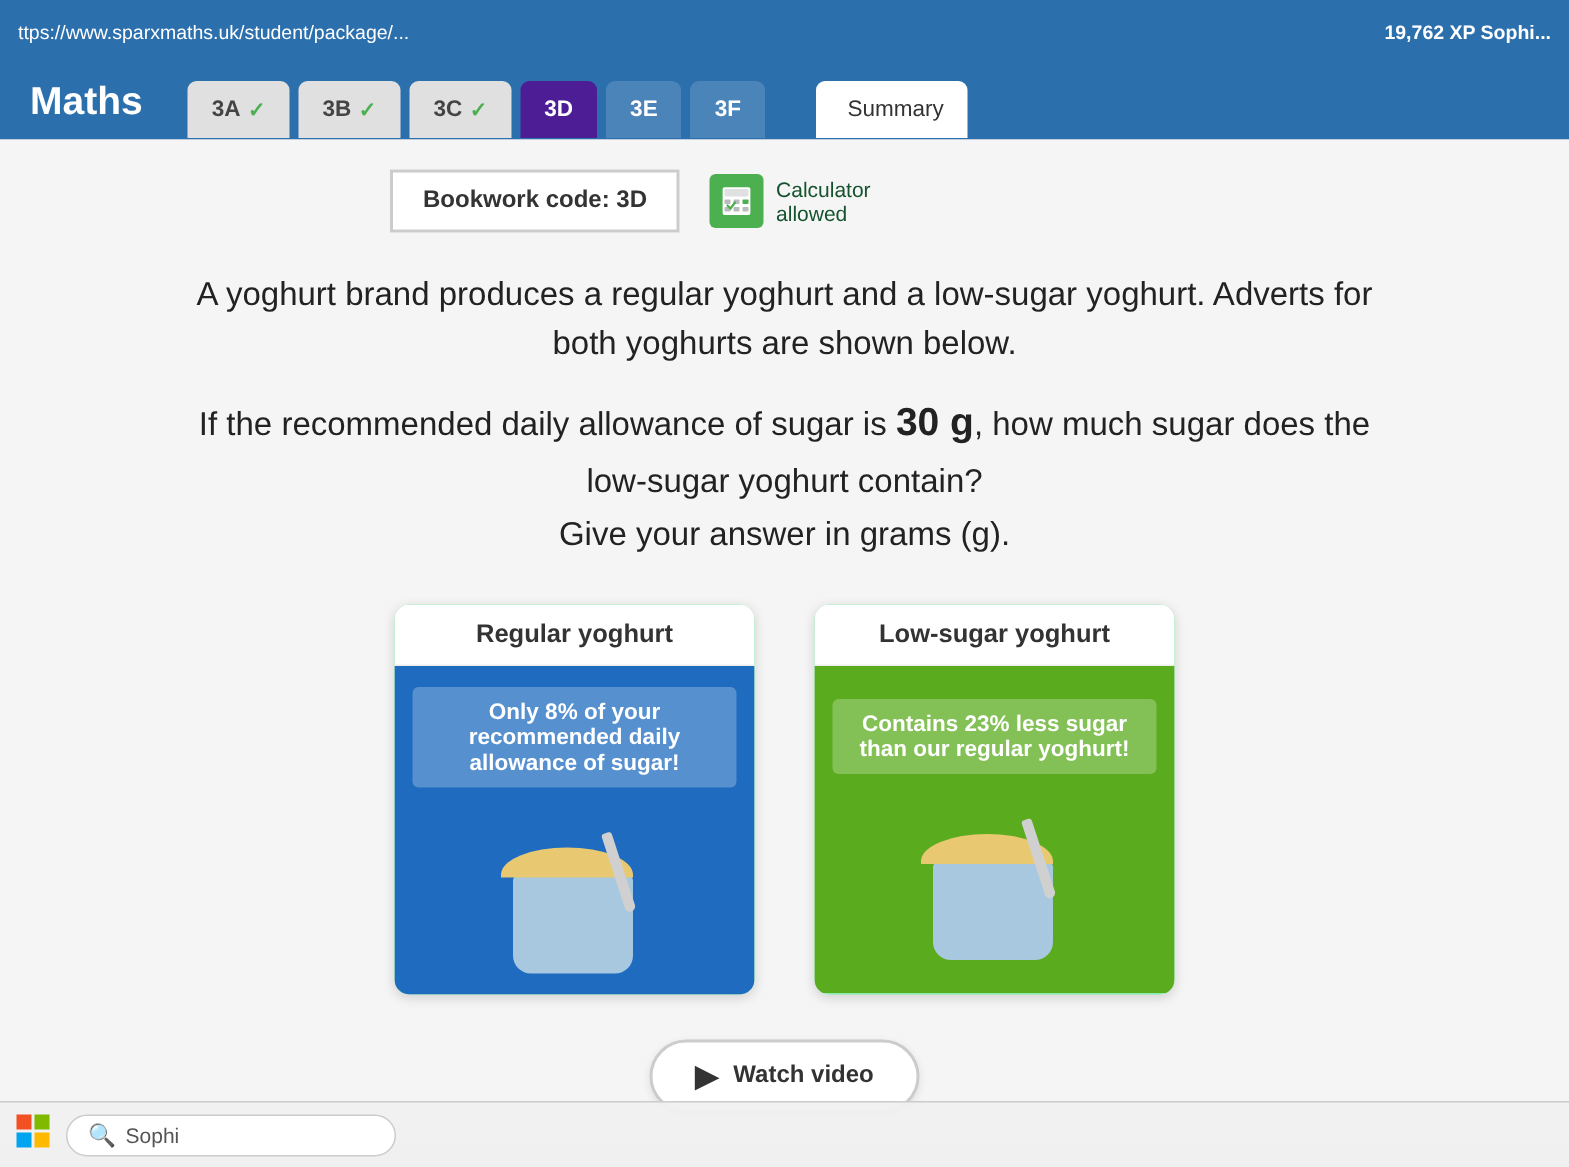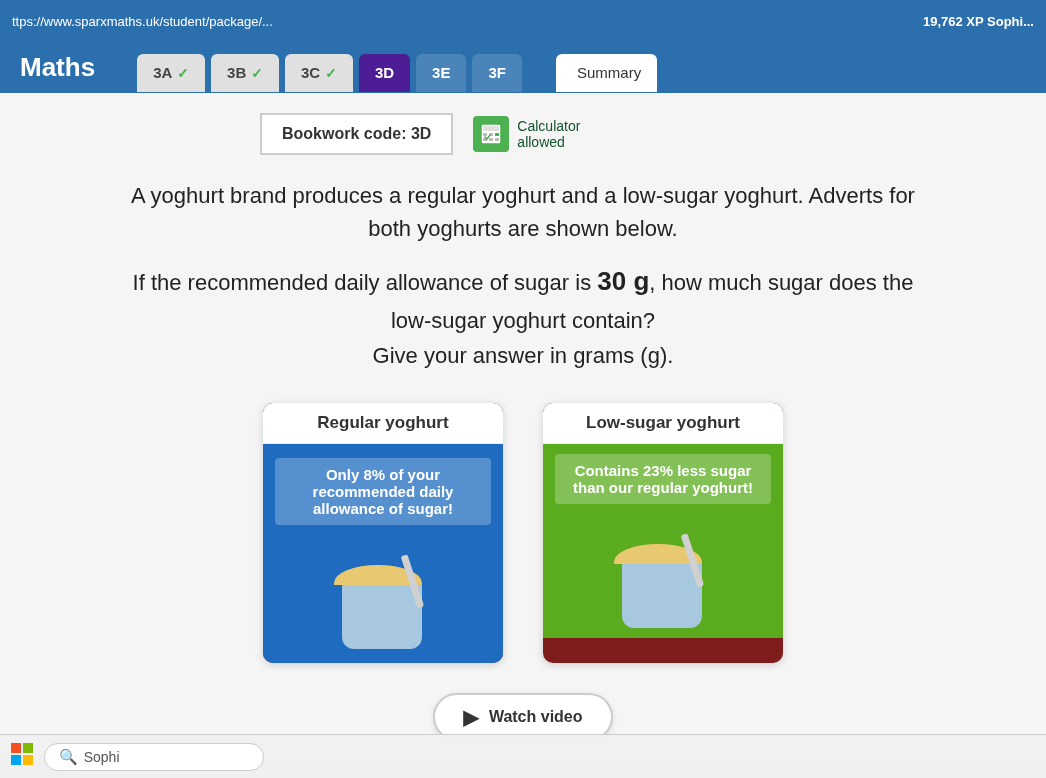--- a/index.html
+++ b/index.html
@@ -30,21 +30,21 @@
       font-size: 13px;
       font-weight: 600;
     }
 
     
     .subject-header {
       background: #2c6fad;
       padding: 10px 20px 0 20px;
       display: flex;
       align-items: center;
-      gap: 12px;
+      gap: 0;
     }
     .subject-title {
       color: white;
       font-size: 26px;
       font-weight: 700;
       margin-right: 30px;
       padding-bottom: 10px;
     }
 
     
@@ -158,42 +158,42 @@
       display: flex;
       justify-content: center;
       gap: 40px;
       margin-bottom: 30px;
     }
     .card {
       width: 240px;
       border-radius: 10px;
       overflow: hidden;
       box-shadow: 0 2px 8px rgba(0,0,0,0.15);
-      background: #7f1d1d;
+      background: #86efac;
     }
     .card-title {
       background: white;
       text-align: center;
       padding: 10px;
       font-size: 17px;
       font-weight: 700;
       color: #333;
       border-bottom: 1px solid #eee;
     }
     .card-body-blue {
       background: #1e6bbf;
       padding: 14px 12px;
       min-height: 180px;
       display: flex;
       flex-direction: column;
       align-items: center;
     }
     .card-body-green {
       background: #5aab1e;
-      padding: 10px 12px;
+      padding: 22px 12px;
       min-height: 180px;
       display: flex;
       flex-direction: column;
       align-items: center;
     }
     .card-label {
       background: rgba(255,255,255,0.25);
       color: white;
       font-weight: 700;
       font-size: 15px;

